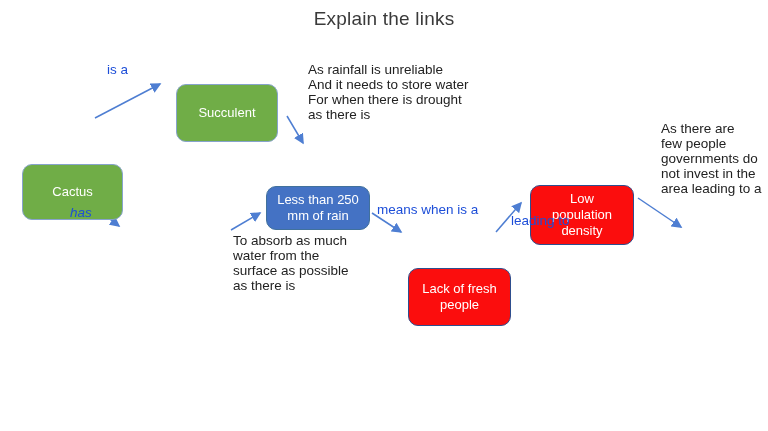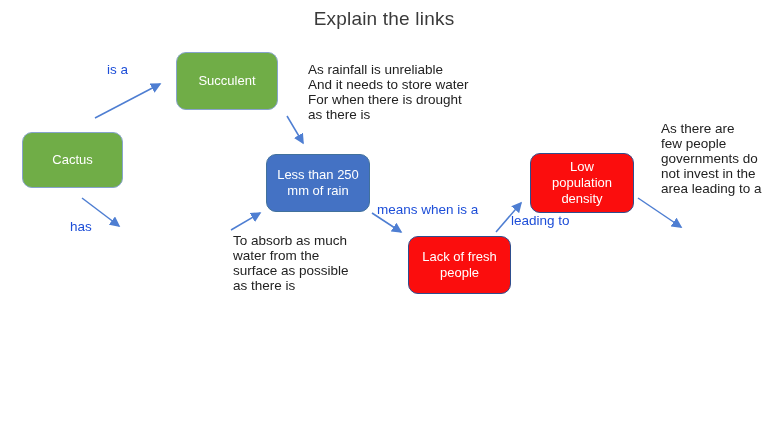--- a/index.html
+++ b/index.html
@@ -26,41 +26,42 @@
     border-radius: 10px;
     border: 1.4px solid #2f528f;
     color: #ffffff;
     font-size: 13px;
     line-height: 16px;
     display: flex;
     align-items: center;
     justify-content: center;
     text-align: center;
     padding: 2px 9px;
+    margin-top: 32px;
   }
   .node.green { background: #70ad47; border-color: #87a3cc; }
   .node.blue  { background: #4472c4; border-color: #41719c; }
   .node.red   { background: #fb0d0d; border-color: #2e4e8e; }
 
   #node-cactus   { left: 22px;  top: 132px; width: 101px; height: 56px; }
   #node-succulent{ left: 176px; top: 52px;  width: 102px; height: 58px; }
   #node-shallow  { left: 125px; top: 235px; width: 102px; height: 58px; }
-  #node-rain     { left: 266px; top: 154px; width: 104px; height: 58px; justify-content: flex-end; }
+  #node-rain     { left: 266px; top: 154px; width: 104px; height: 44px; justify-content: flex-end; }
   #node-lack     { left: 408px; top: 236px; width: 103px; height: 58px; }
   #node-lowpop   { left: 530px; top: 153px; width: 104px; height: 60px; padding: 2px 14px; }
   #node-poor     { left: 652px; top: 234px; width: 105px; height: 58px; }
 
   .edge-label {
     position: absolute;
     font-size: 13.5px;
     color: #1d4ed8;
     white-space: nowrap;
   }
   #label-isa     { left: 107px; top: 62px;  }
-  #label-has     { left: 70px;  top: 219px; }
+  #label-has     { left: 70px;  top: 205px; font-style: italic; }
   #label-means   { left: 377px; top: 202px; }
   #label-leading { left: 511px; top: 213px; }
 
   .annotation {
     position: absolute;
     font-size: 13.5px;
     line-height: 15px;
     color: #222222;
     white-space: pre-line;
   }

